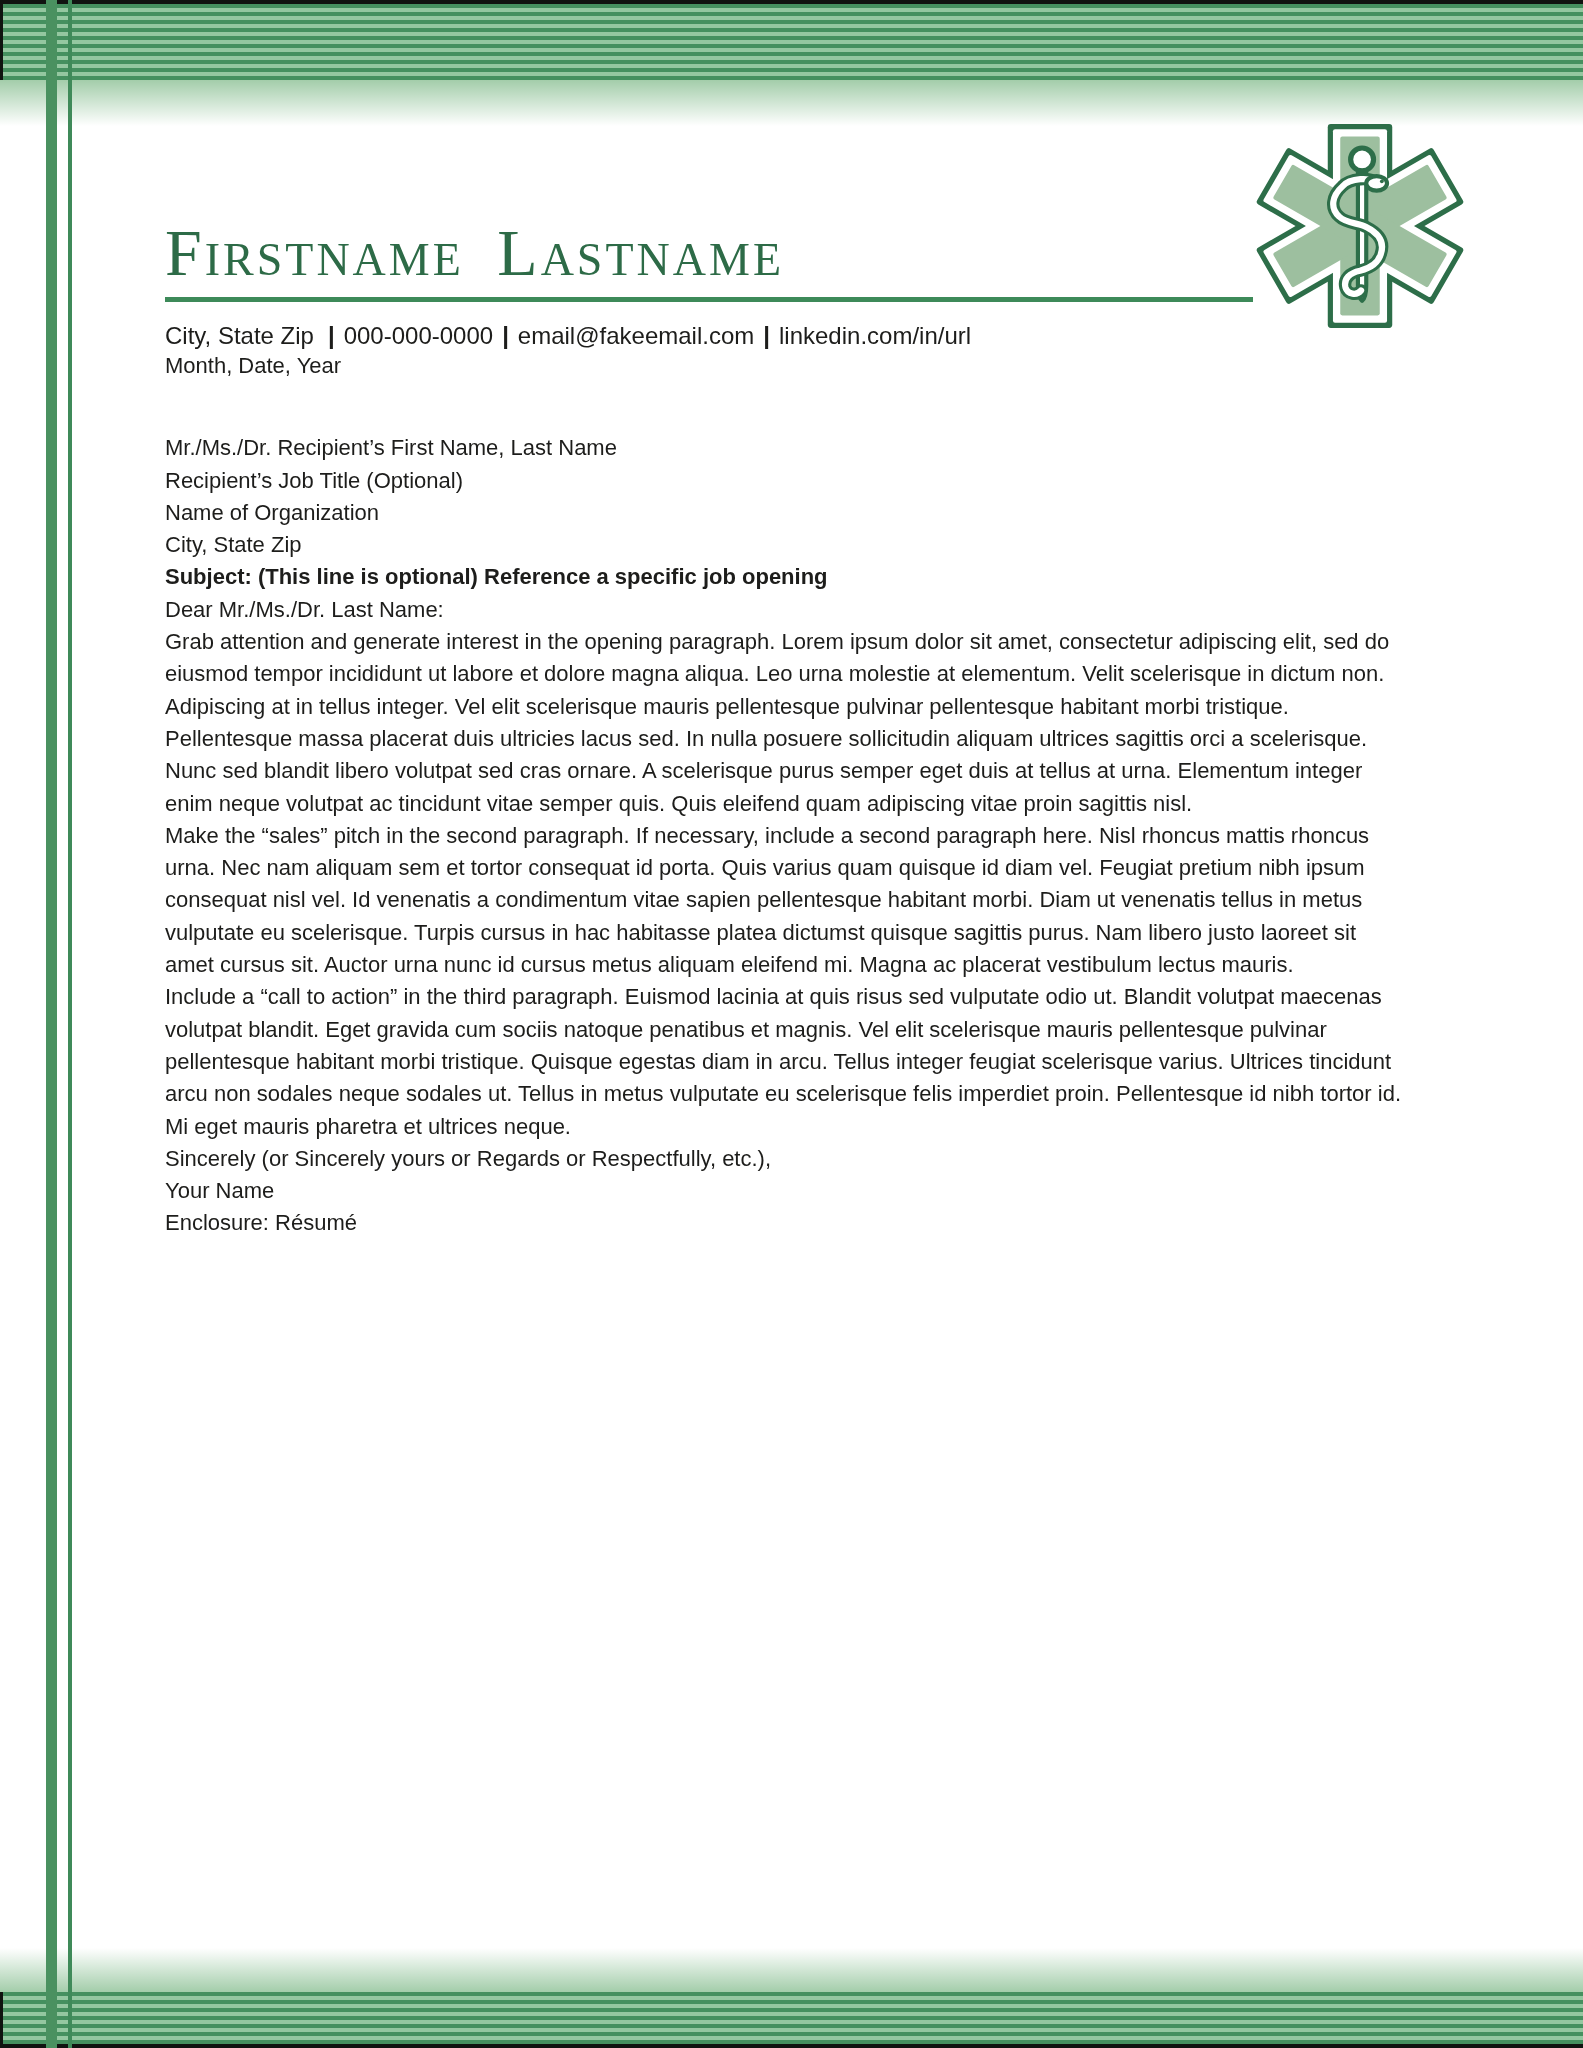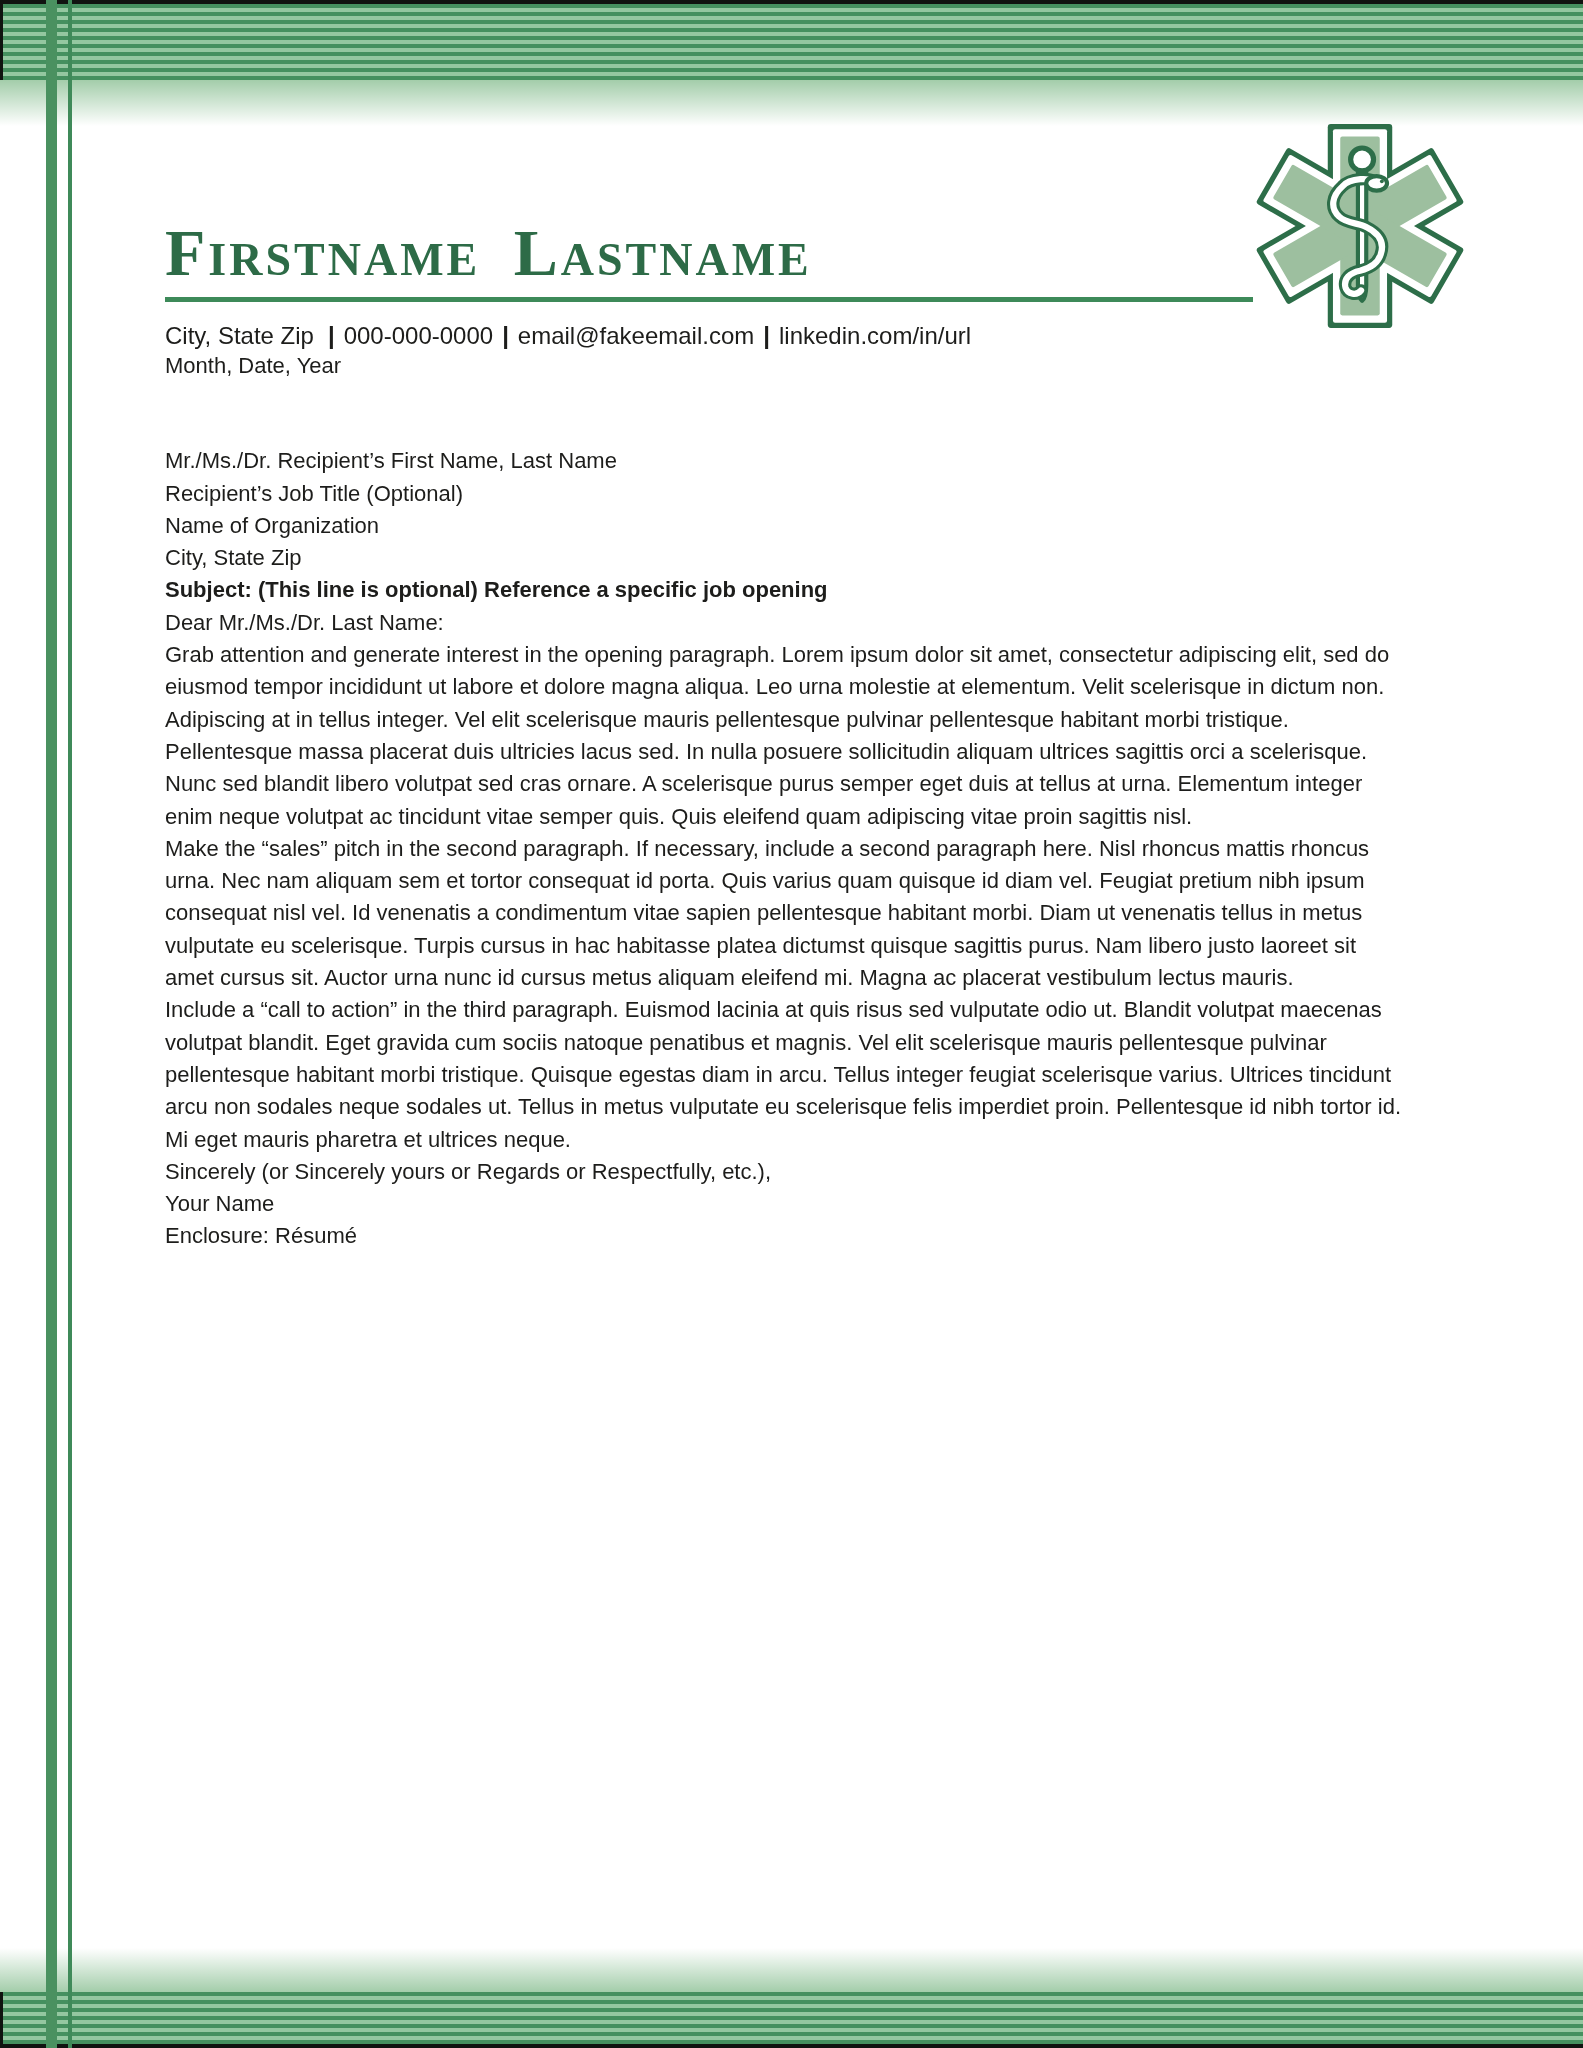--- a/index.html
+++ b/index.html
@@ -42,21 +42,21 @@
   
   .logo{position:absolute;left:1256px;top:122px;width:208px;height:208px;z-index:5;}
   
   .content{
     position:absolute;left:165px;top:0;width:1245px;z-index:6;
   }
   .name{
     margin:222px 0 0 0;
     font-family:"Liberation Serif", serif;
     font-variant:small-caps;
-    font-weight:700;
+    font-weight:400;
     font-size:66px;
     line-height:62px;
     letter-spacing:3px;
     word-spacing:14px;
     color:#2d6b47;
   }
   .divider{
     margin-top:13px;
     width:1088px;
     height:5px;
@@ -65,21 +65,21 @@
   .contact{
     margin-top:19px;
     font-size:24px;
     line-height:29px;
     white-space:nowrap;
   }
   .contact .sep{font-weight:700;padding:0 9px;}
   .contact .sep.first{padding-left:14px;}
   .body-text p{margin:0;font-size:22px;line-height:32.3px;}
   .date{margin-top:71px;}
-  .recipient{margin-top:63px;}
+  .recipient{margin-top:50px;}
   .subject{margin-top:31px;font-weight:bold;}
   .salutation{margin-top:31px;}
   .para{margin-top:29px;}
   .closing{margin-top:24px;}
   .signature{margin-top:94px;}
   .enclosure{margin-top:31px;}
 </style>
 </head>
 <body>
 

